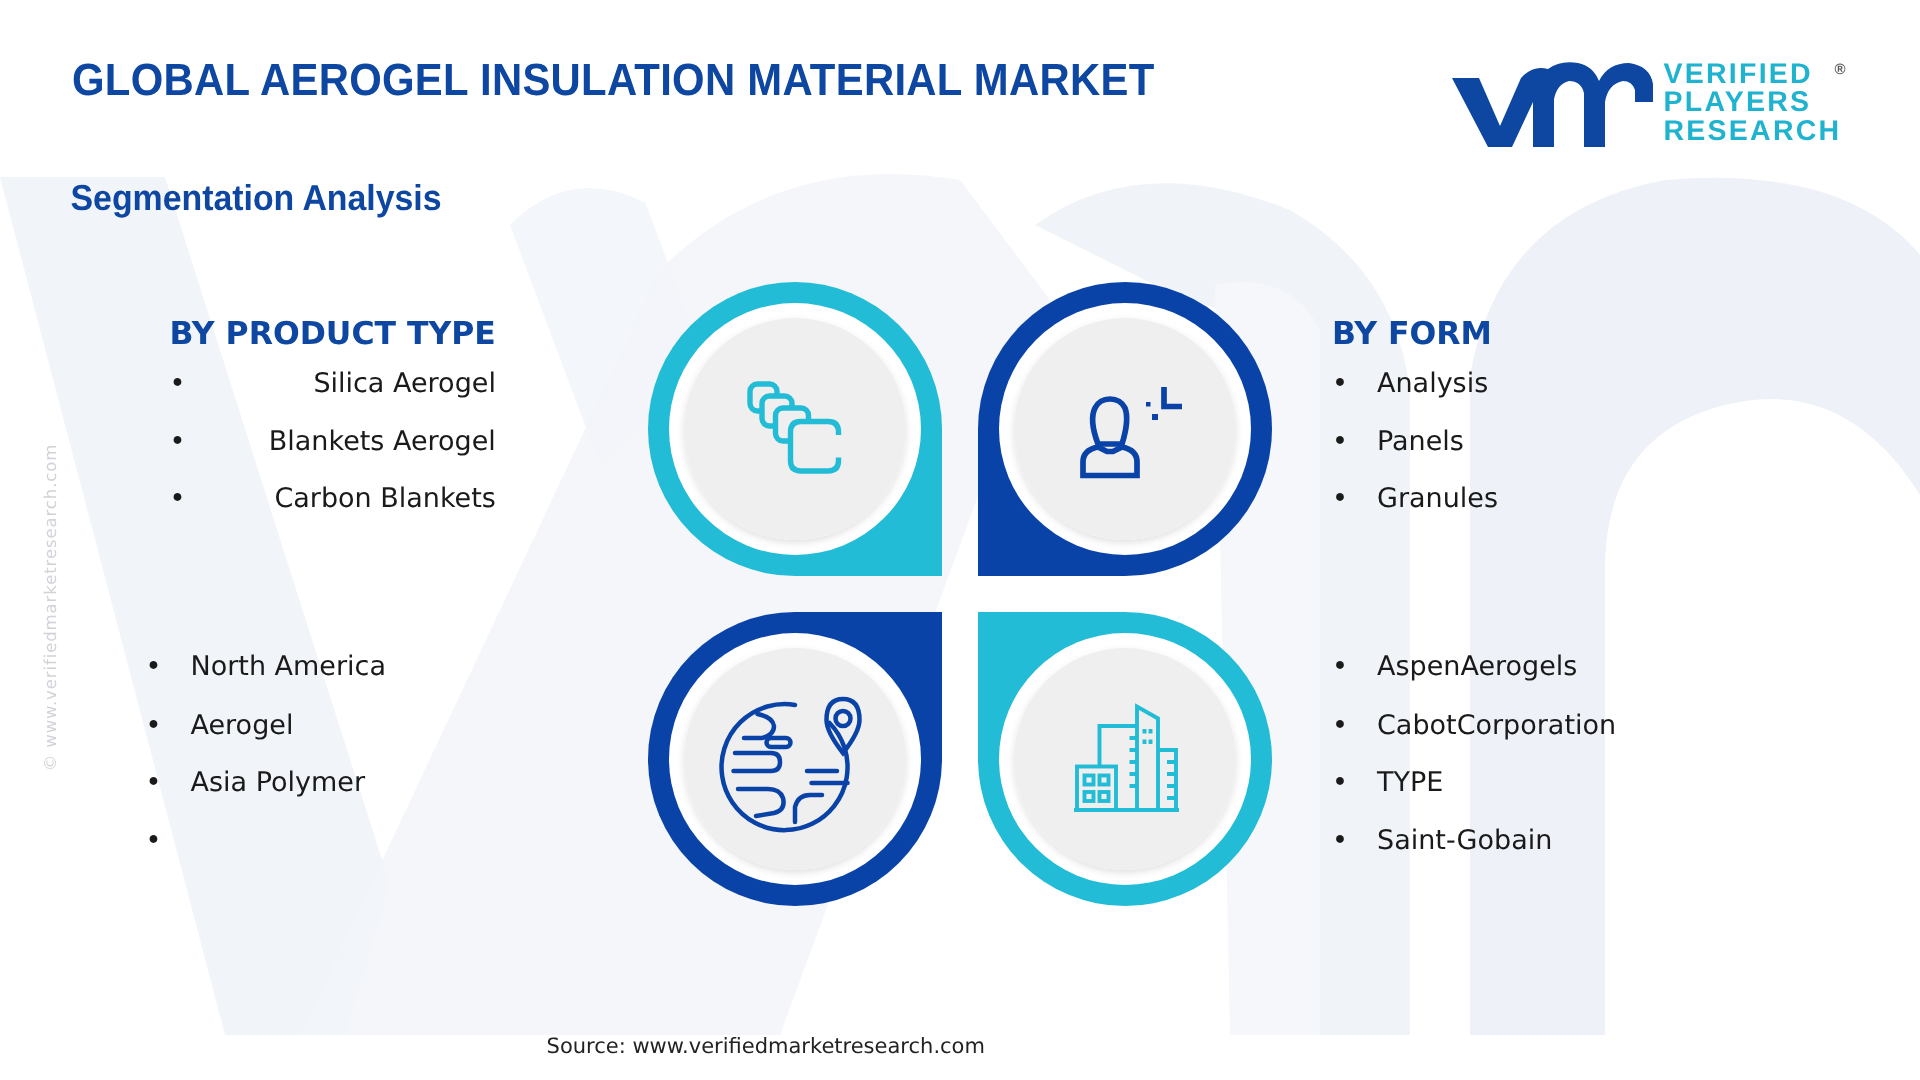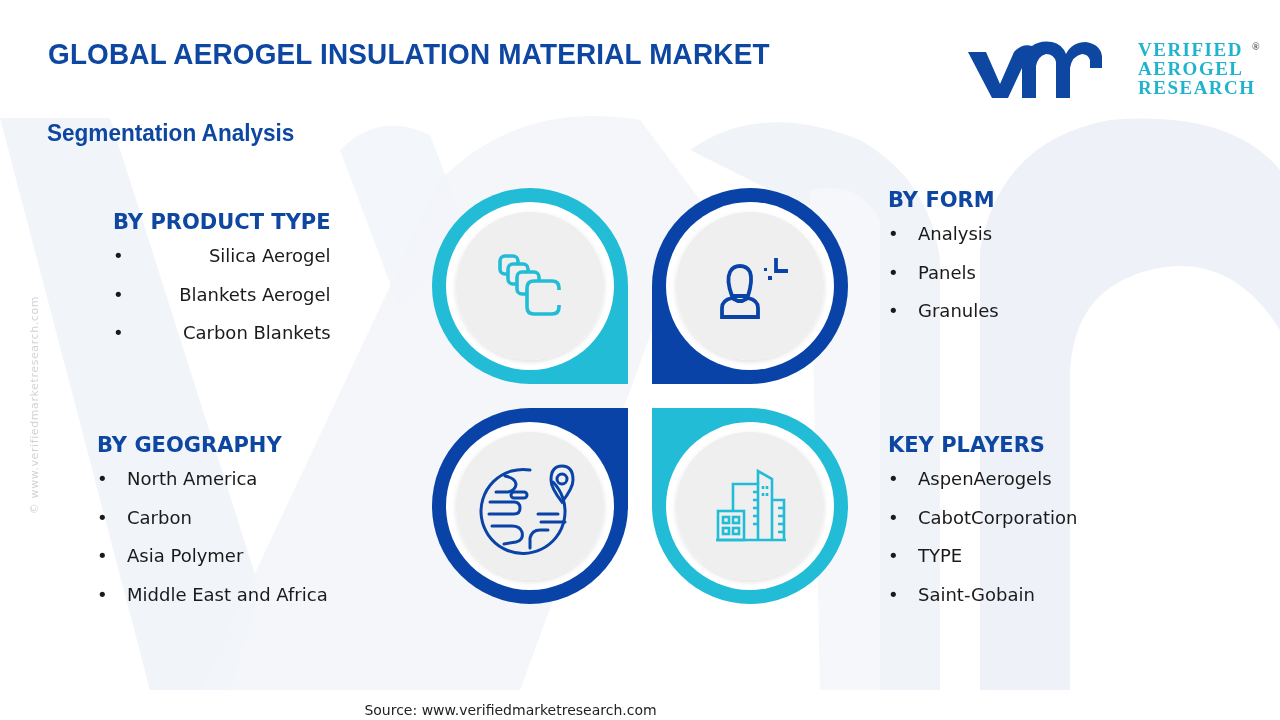--- a/index.html
+++ b/index.html
@@ -22,48 +22,48 @@
   }
   .subtitle {
     position: absolute; left: 47px; top: 119px;
     font-family: "Liberation Sans", sans-serif; font-weight: bold;
     font-size: 24px; color: #0d47a1; z-index: 2;
     transform: scaleX(0.94); transform-origin: left top;
   }
 
   .logo { position: absolute; left: 966px; top: 38px; width: 265px; height: 64px; z-index: 2; }
   .logo-text {
-    position: absolute; left: 1138px; top: 40px; z-index: 2;
-    font-family: Liberation Serif, serif; font-weight: bold; font-size: 19px;
+    position: absolute; left: 1109px; top: 40px; z-index: 2;
+    font-family: Liberation Sans, sans-serif; font-weight: bold; font-size: 19px;
     line-height: 19px; color: #1fb3cf; letter-spacing: 1.5px;
   }
   .logo-text .reg { position: absolute; left: 114px; top: -3px; font-size: 10px; letter-spacing: 0; color: #555; }
 
   .segment { position: absolute; z-index: 2; }
   .segment h3 {
     font-family: "DejaVu Sans", sans-serif; font-weight: bold; font-size: 21px;
     color: #0d47a1; margin-bottom: 10px; letter-spacing: 0px;
   }
   .segment ul { list-style: none; }
   .segment li {
     font-family: "DejaVu Sans", sans-serif; font-size: 18px; color: #1a1a1a;
     height: 38.5px; line-height: 24px; position: relative; padding-left: 30px;
   }
   .segment li .bullet { position: absolute; left: 0; top: 0; }
 
   .seg-product { left: 113px; top: 210px; text-align: right; }
-  .seg-form { left: 888px; top: 188px; }
+  .seg-form { left: 888px; top: 210px; }
   .seg-geo { left: 97px; top: 433px; }
   .seg-players { left: 888px; top: 433px; }
 
   .petals { position: absolute; left: 420px; top: 180px; width: 440px; height: 430px; z-index: 2; }
 
   .source {
     position: absolute; left: 0; width: 1021px; top: 690px; text-align: center;
-    font-family: "DejaVu Sans", sans-serif; font-size: 14px; color: #222; z-index: 2; margin-top: 12px;
+    font-family: "DejaVu Sans", sans-serif; font-size: 14px; color: #222; z-index: 2;
   }
 </style>
 </head>
 <body>
 
 <svg class="bg-watermark" viewBox="0 0 1280 720">
   <path d="M0 118 L110 118 L260 590 L230 690 L150 690 Z" fill="#f1f4f9"></path>
   <path d="M340 150 Q380 110 430 135 L470 240 L400 310 Z" fill="#f3f6fa"></path>
   <path d="M200 690 L440 180 Q520 100 640 120 L700 200 L520 690 Z" fill="#f2f5f9" opacity="0.85"></path>
   <path d="M690 150 Q760 100 860 140 Q930 180 940 260 L940 690 L860 690 L860 270 Q850 210 790 200 Z" fill="#f0f3f8"></path>
@@ -74,21 +74,21 @@
 <div class="side-text">© www.verifiedmarketresearch.com</div>
 
 <div class="title">GLOBAL AEROGEL INSULATION MATERIAL MARKET</div>
 <div class="subtitle">Segmentation Analysis</div>
 
 <svg class="logo" viewBox="0 0 265 64">
   <path d="M2 14 L20 14 L34 46 L48 14 Q56 5 66 8 Q74 2 86 4 Q96 6 100 16 Q106 4 120 4 Q134 6 136 18 L136 30 L124 30 L124 22 Q122 16 116 16 Q106 18 104 30 L104 60 L90 60 L90 24 Q88 16 80 16 Q72 18 70 28 L70 60 L56 60 L56 30 L42 60 L26 60 Z" fill="#0d47a1"></path>
 </svg>
 <div class="logo-text">
   <div>VERIFIED</div>
-  <div>AEROGEL</div>
+  <div>PLAYERS</div>
   <div>RESEARCH</div>
   <span class="reg">®</span>
 </div>
 
 <div class="segment seg-product">
   <h3>BY PRODUCT TYPE</h3>
   <ul>
     <li><span class="bullet">•</span><span>Silica Aerogel</span></li>
     <li><span class="bullet">•</span><span>Blankets Aerogel</span></li>
     <li><span class="bullet">•</span><span>Carbon Blankets</span></li>
@@ -98,31 +98,29 @@
 <div class="segment seg-form">
   <h3>BY FORM</h3>
   <ul>
     <li><span class="bullet">•</span><span>Analysis</span></li>
     <li><span class="bullet">•</span><span>Panels</span></li>
     <li><span class="bullet">•</span><span>Granules</span></li>
   </ul>
 </div>
 
 <div class="segment seg-geo">
-  <h3>BY GEOGRAPHY</h3>
   <ul>
     <li><span class="bullet">•</span><span>North America</span></li>
-    <li><span class="bullet">•</span><span>Carbon</span></li>
+    <li><span class="bullet">•</span><span>Aerogel</span></li>
     <li><span class="bullet">•</span><span>Asia Polymer</span></li>
-    <li><span class="bullet">•</span><span>Middle East and Africa</span></li>
+    <li><span class="bullet">•</span></li>
   </ul>
 </div>
 
 <div class="segment seg-players">
-  <h3>KEY PLAYERS</h3>
   <ul>
     <li><span class="bullet">•</span><span>AspenAerogels</span></li>
     <li><span class="bullet">•</span><span>CabotCorporation</span></li>
     <li><span class="bullet">•</span><span>TYPE</span></li>
     <li><span class="bullet">•</span><span>Saint-Gobain</span></li>
   </ul>
 </div>
 
 <svg class="petals" viewBox="0 0 440 430">
   <defs>

